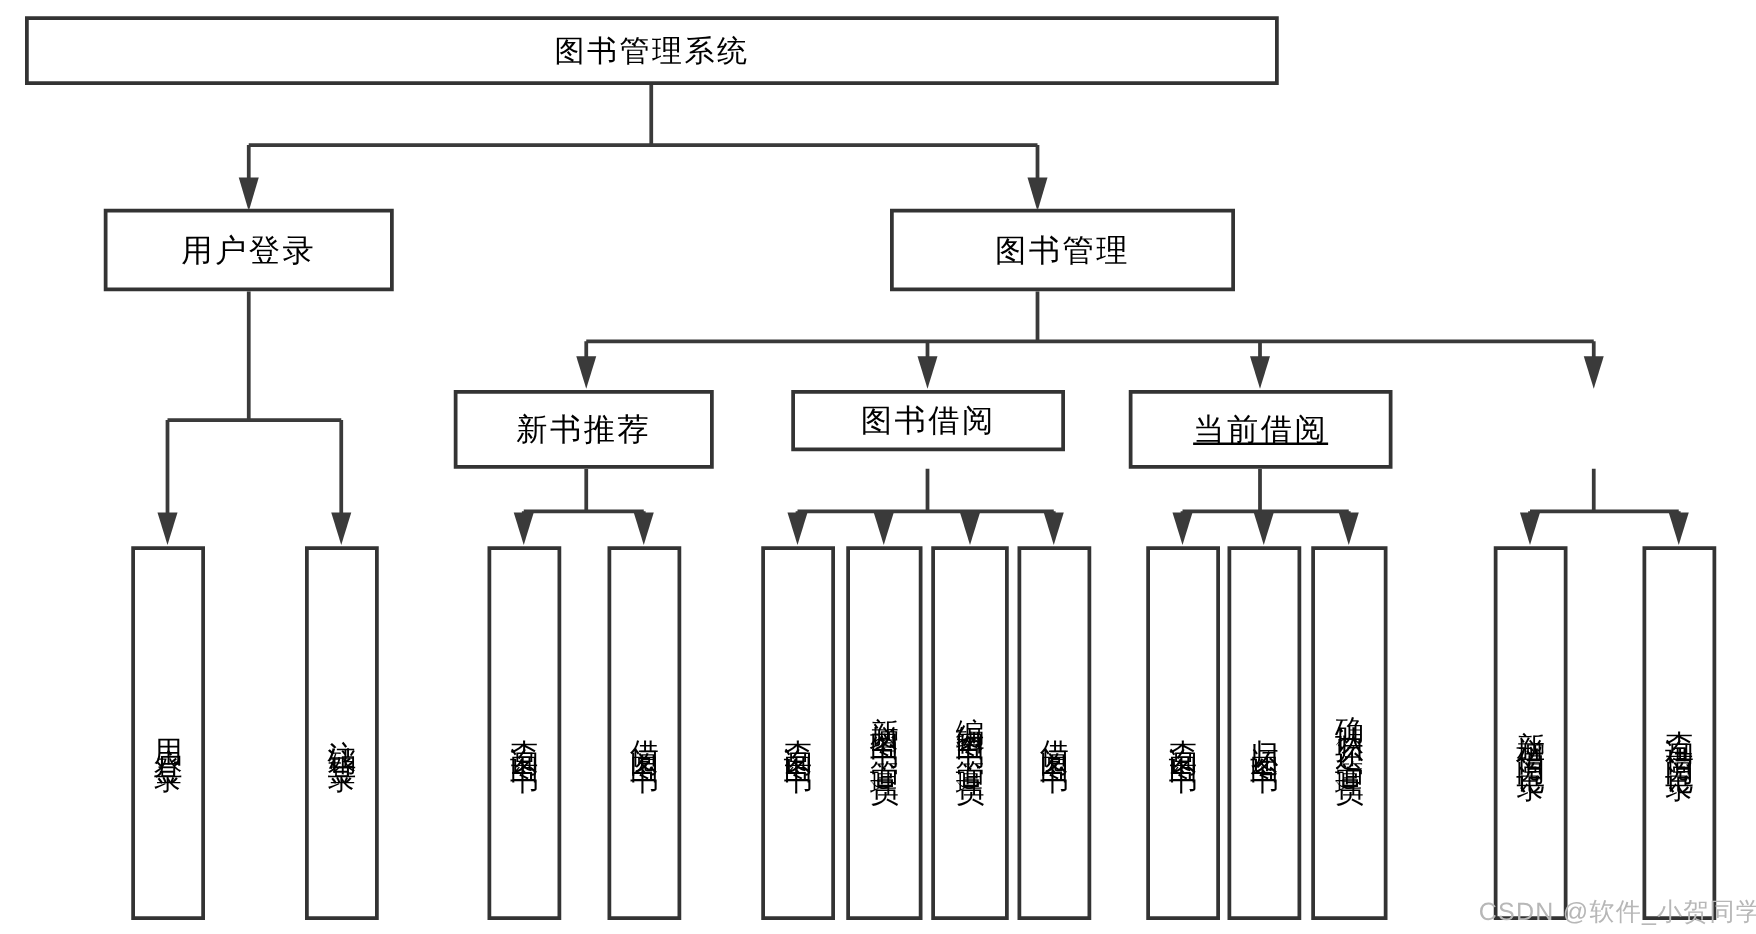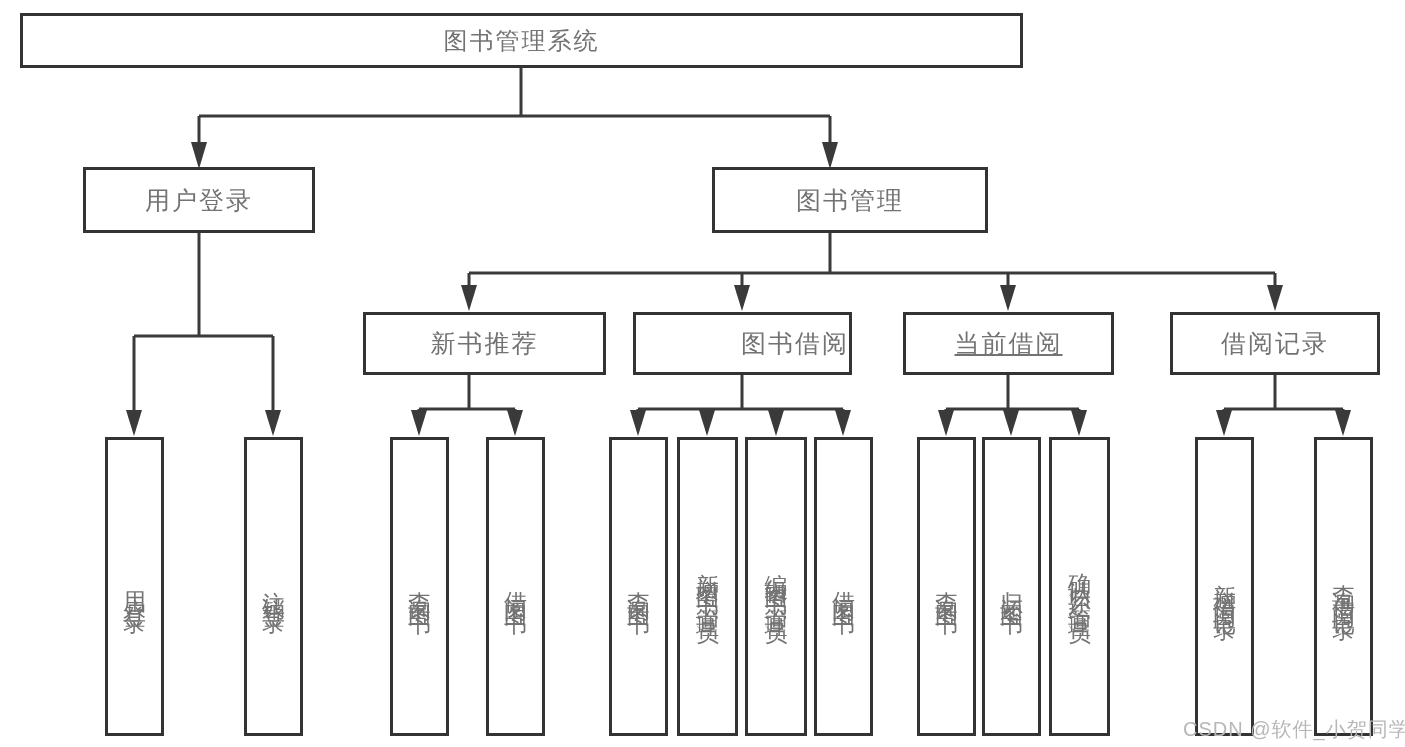--- a/index.html
+++ b/index.html
@@ -22,21 +22,21 @@
     z-index: 1;
   }
   .box {
     position: absolute;
     box-sizing: border-box;
     border: 3px solid #333333;
     background: #ffffff;
     display: flex;
     align-items: center;
     justify-content: center;
-    color: #737373;
+    color: #000000;
     z-index: 2;
     text-align: center;
   }
   .box-h {
     font-size: 25px;
     letter-spacing: 2px;
   }
   .box-root {
     font-size: 24px;
     letter-spacing: 2px;
@@ -47,22 +47,22 @@
   .box-v .v-label {
     writing-mode: vertical-rl;
     text-orientation: mixed;
     letter-spacing: 7px;
     line-height: 1;
   }
   
   .n-root            { left: 20px;   top: 13px;  width: 1003px; height: 55px; }
   .n-user-login      { left: 83px;   top: 167px; width: 232px;  height: 66px; }
   .n-book-mgmt       { left: 712px;  top: 167px; width: 276px;  height: 66px; }
-  .n-new-book-rec    { left: 363px;  top: 312px; width: 243px;  height: 63px; }
-  .n-book-borrow     { left: 633px;  top: 312px; width: 219px;  height: 63px; justify-content: flex-end; }
+  .n-new-book-rec    { left: 363px;  top: 312px; width: 208px;  height: 63px; }
+  .n-book-borrow     { left: 633px;  top: 312px; width: 219px;  height: 49px; }
   .n-current-borrow  { left: 903px;  top: 312px; width: 211px;  height: 63px; text-decoration: underline; }
   .n-borrow-records  { left: 1170px; top: 312px; width: 210px;  height: 63px; }
   .n-ul-1 { left: 105px;  top: 437px; width: 59px; height: 299px; }
   .n-ul-2 { left: 244px;  top: 437px; width: 59px; height: 299px; }
   .n-nbr-1 { left: 390px; top: 437px; width: 59px; height: 299px; }
   .n-nbr-2 { left: 486px; top: 437px; width: 59px; height: 299px; }
   .n-bb-1 { left: 609px;  top: 437px; width: 59px; height: 299px; }
   .n-bb-2 { left: 677px;  top: 437px; width: 61px; height: 299px; }
   .n-bb-3 { left: 745px;  top: 437px; width: 62px; height: 299px; }
   .n-bb-4 { left: 814px;  top: 437px; width: 59px; height: 299px; }
@@ -140,23 +140,20 @@
 
   <div class="box box-h n-new-book-rec">
     <span>新书推荐</span>
   </div>
   <div class="box box-h n-book-borrow">
     <span>图书借阅</span>
   </div>
   <div class="box box-h n-current-borrow">
     <span>当前借阅</span>
   </div>
-  <div class="box box-h n-borrow-records">
-    <span>借阅记录</span>
-  </div>
 
   <div class="box box-v n-ul-1">
     <span class="v-label">用户登录</span>
   </div>
   <div class="box box-v n-ul-2">
     <span class="v-label">注销登录</span>
   </div>
 
   <div class="box box-v n-nbr-1">
     <span class="v-label">查询图书</span>

